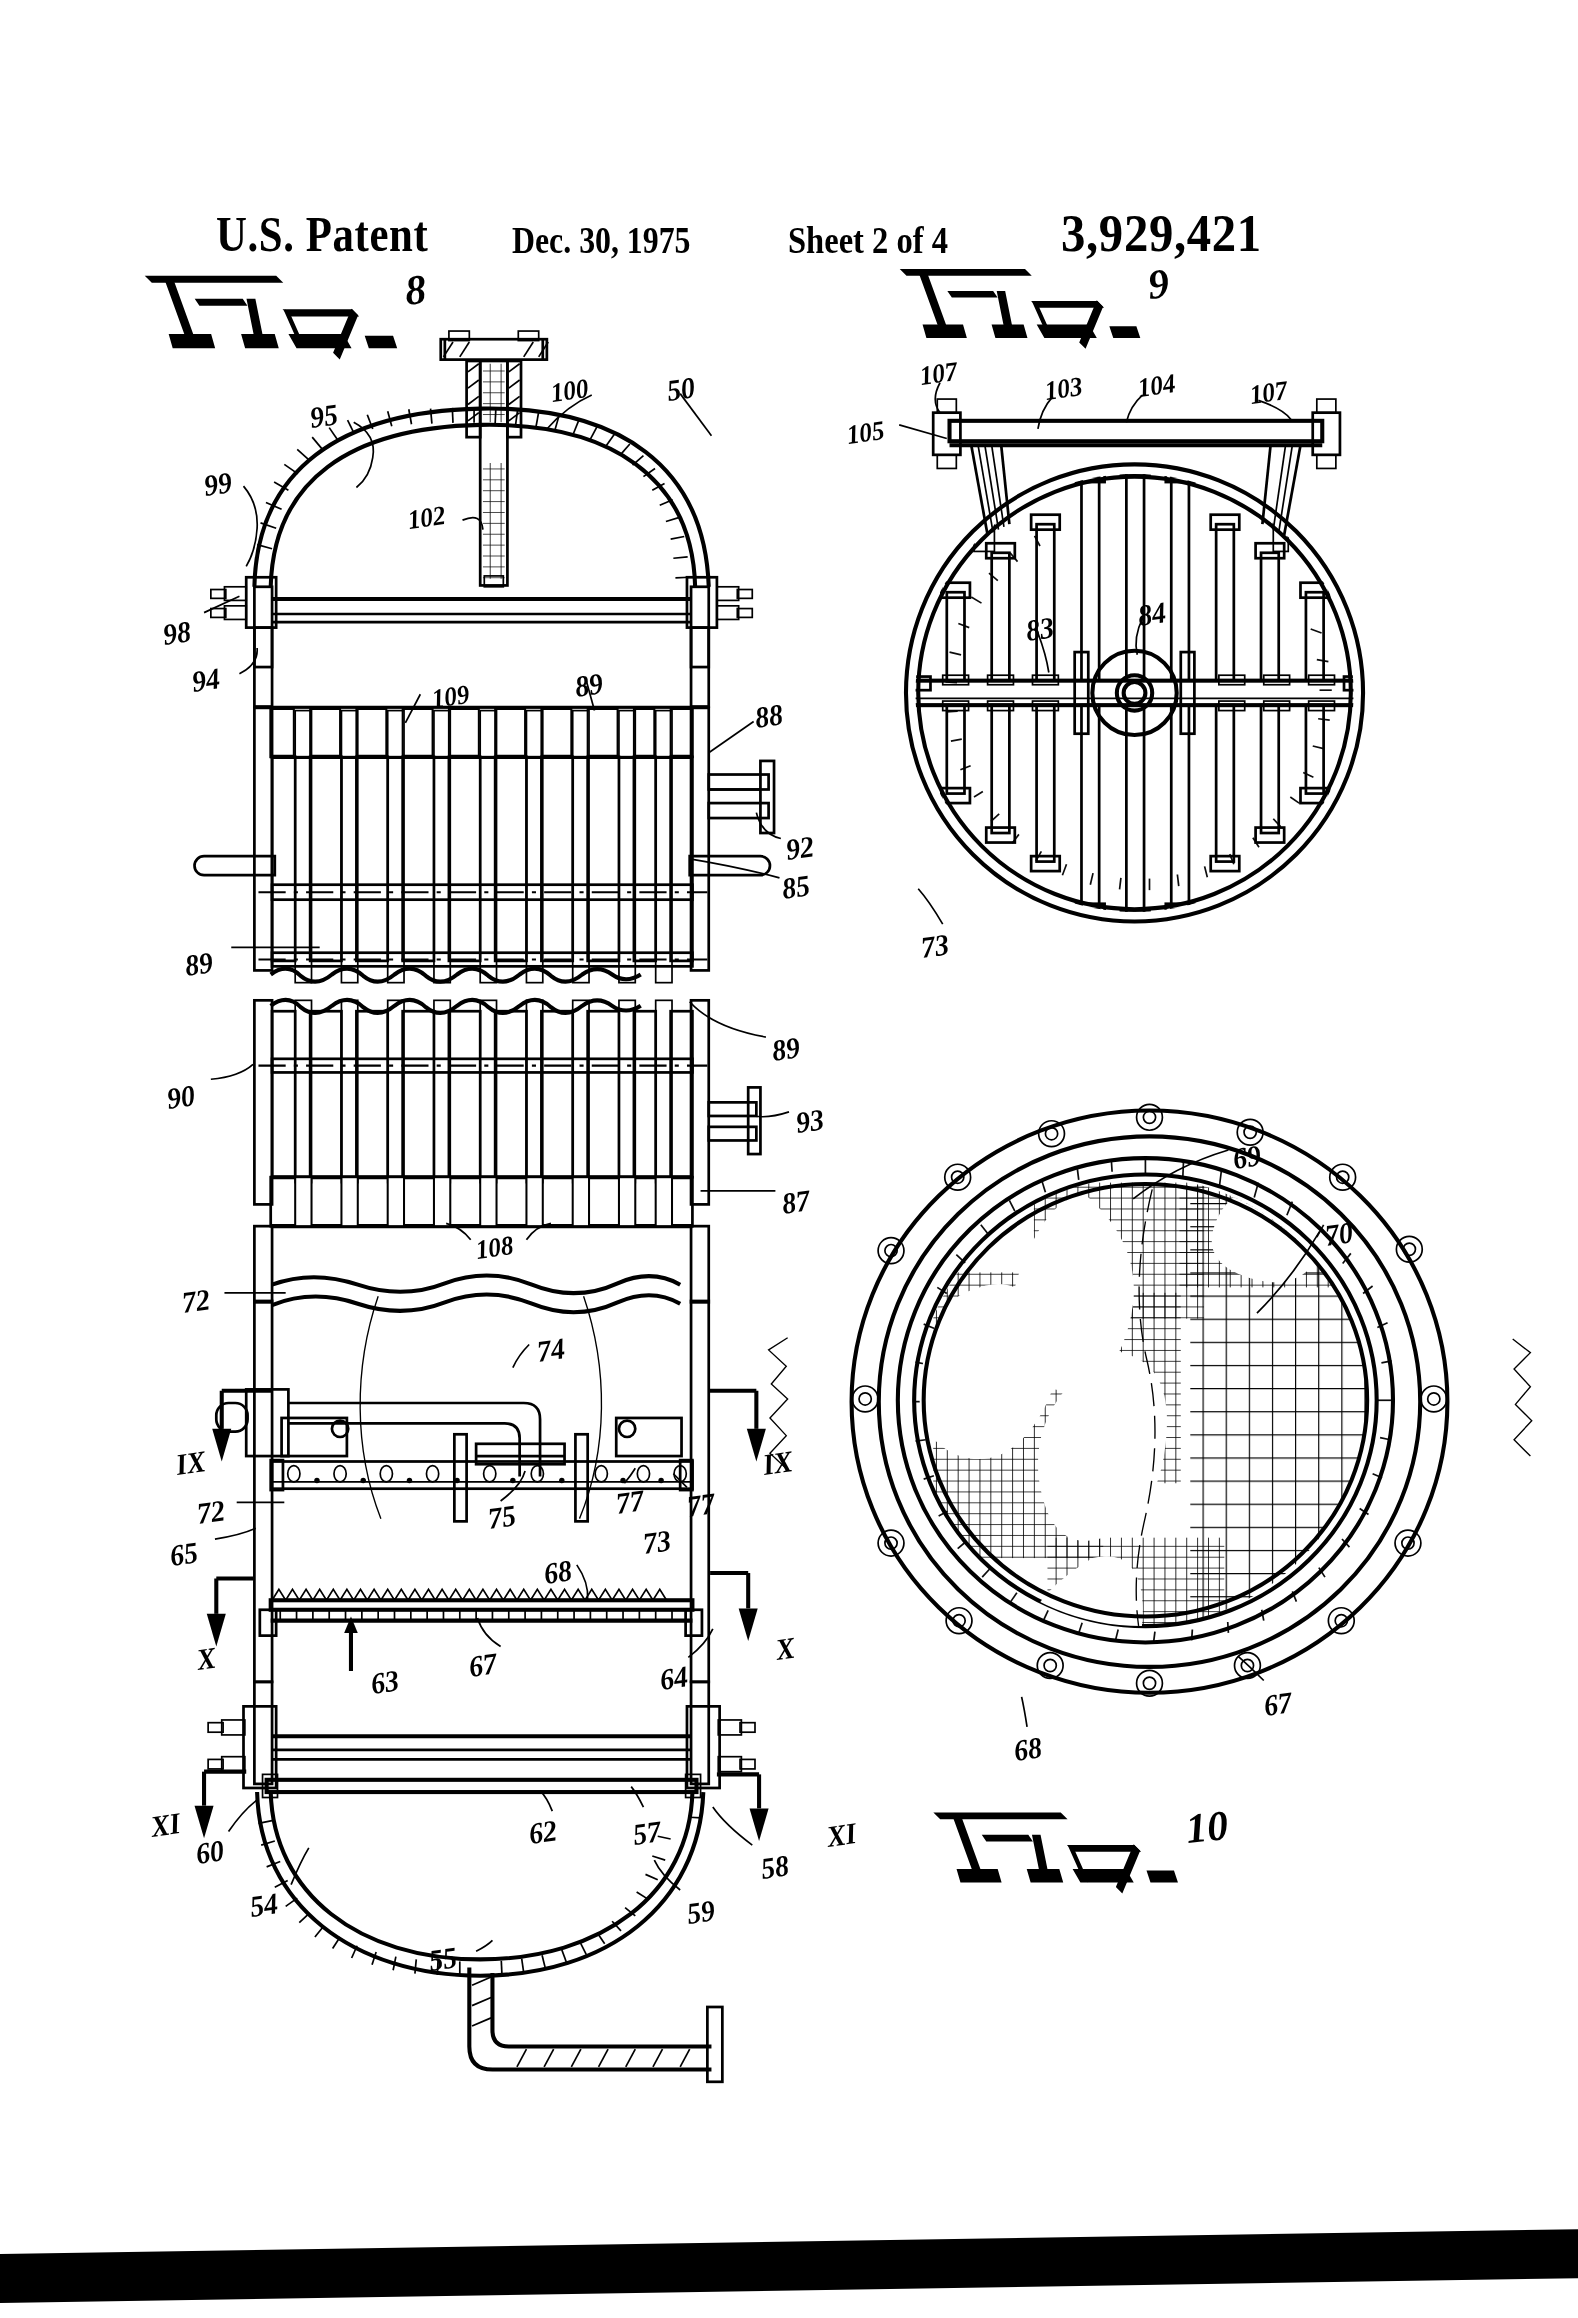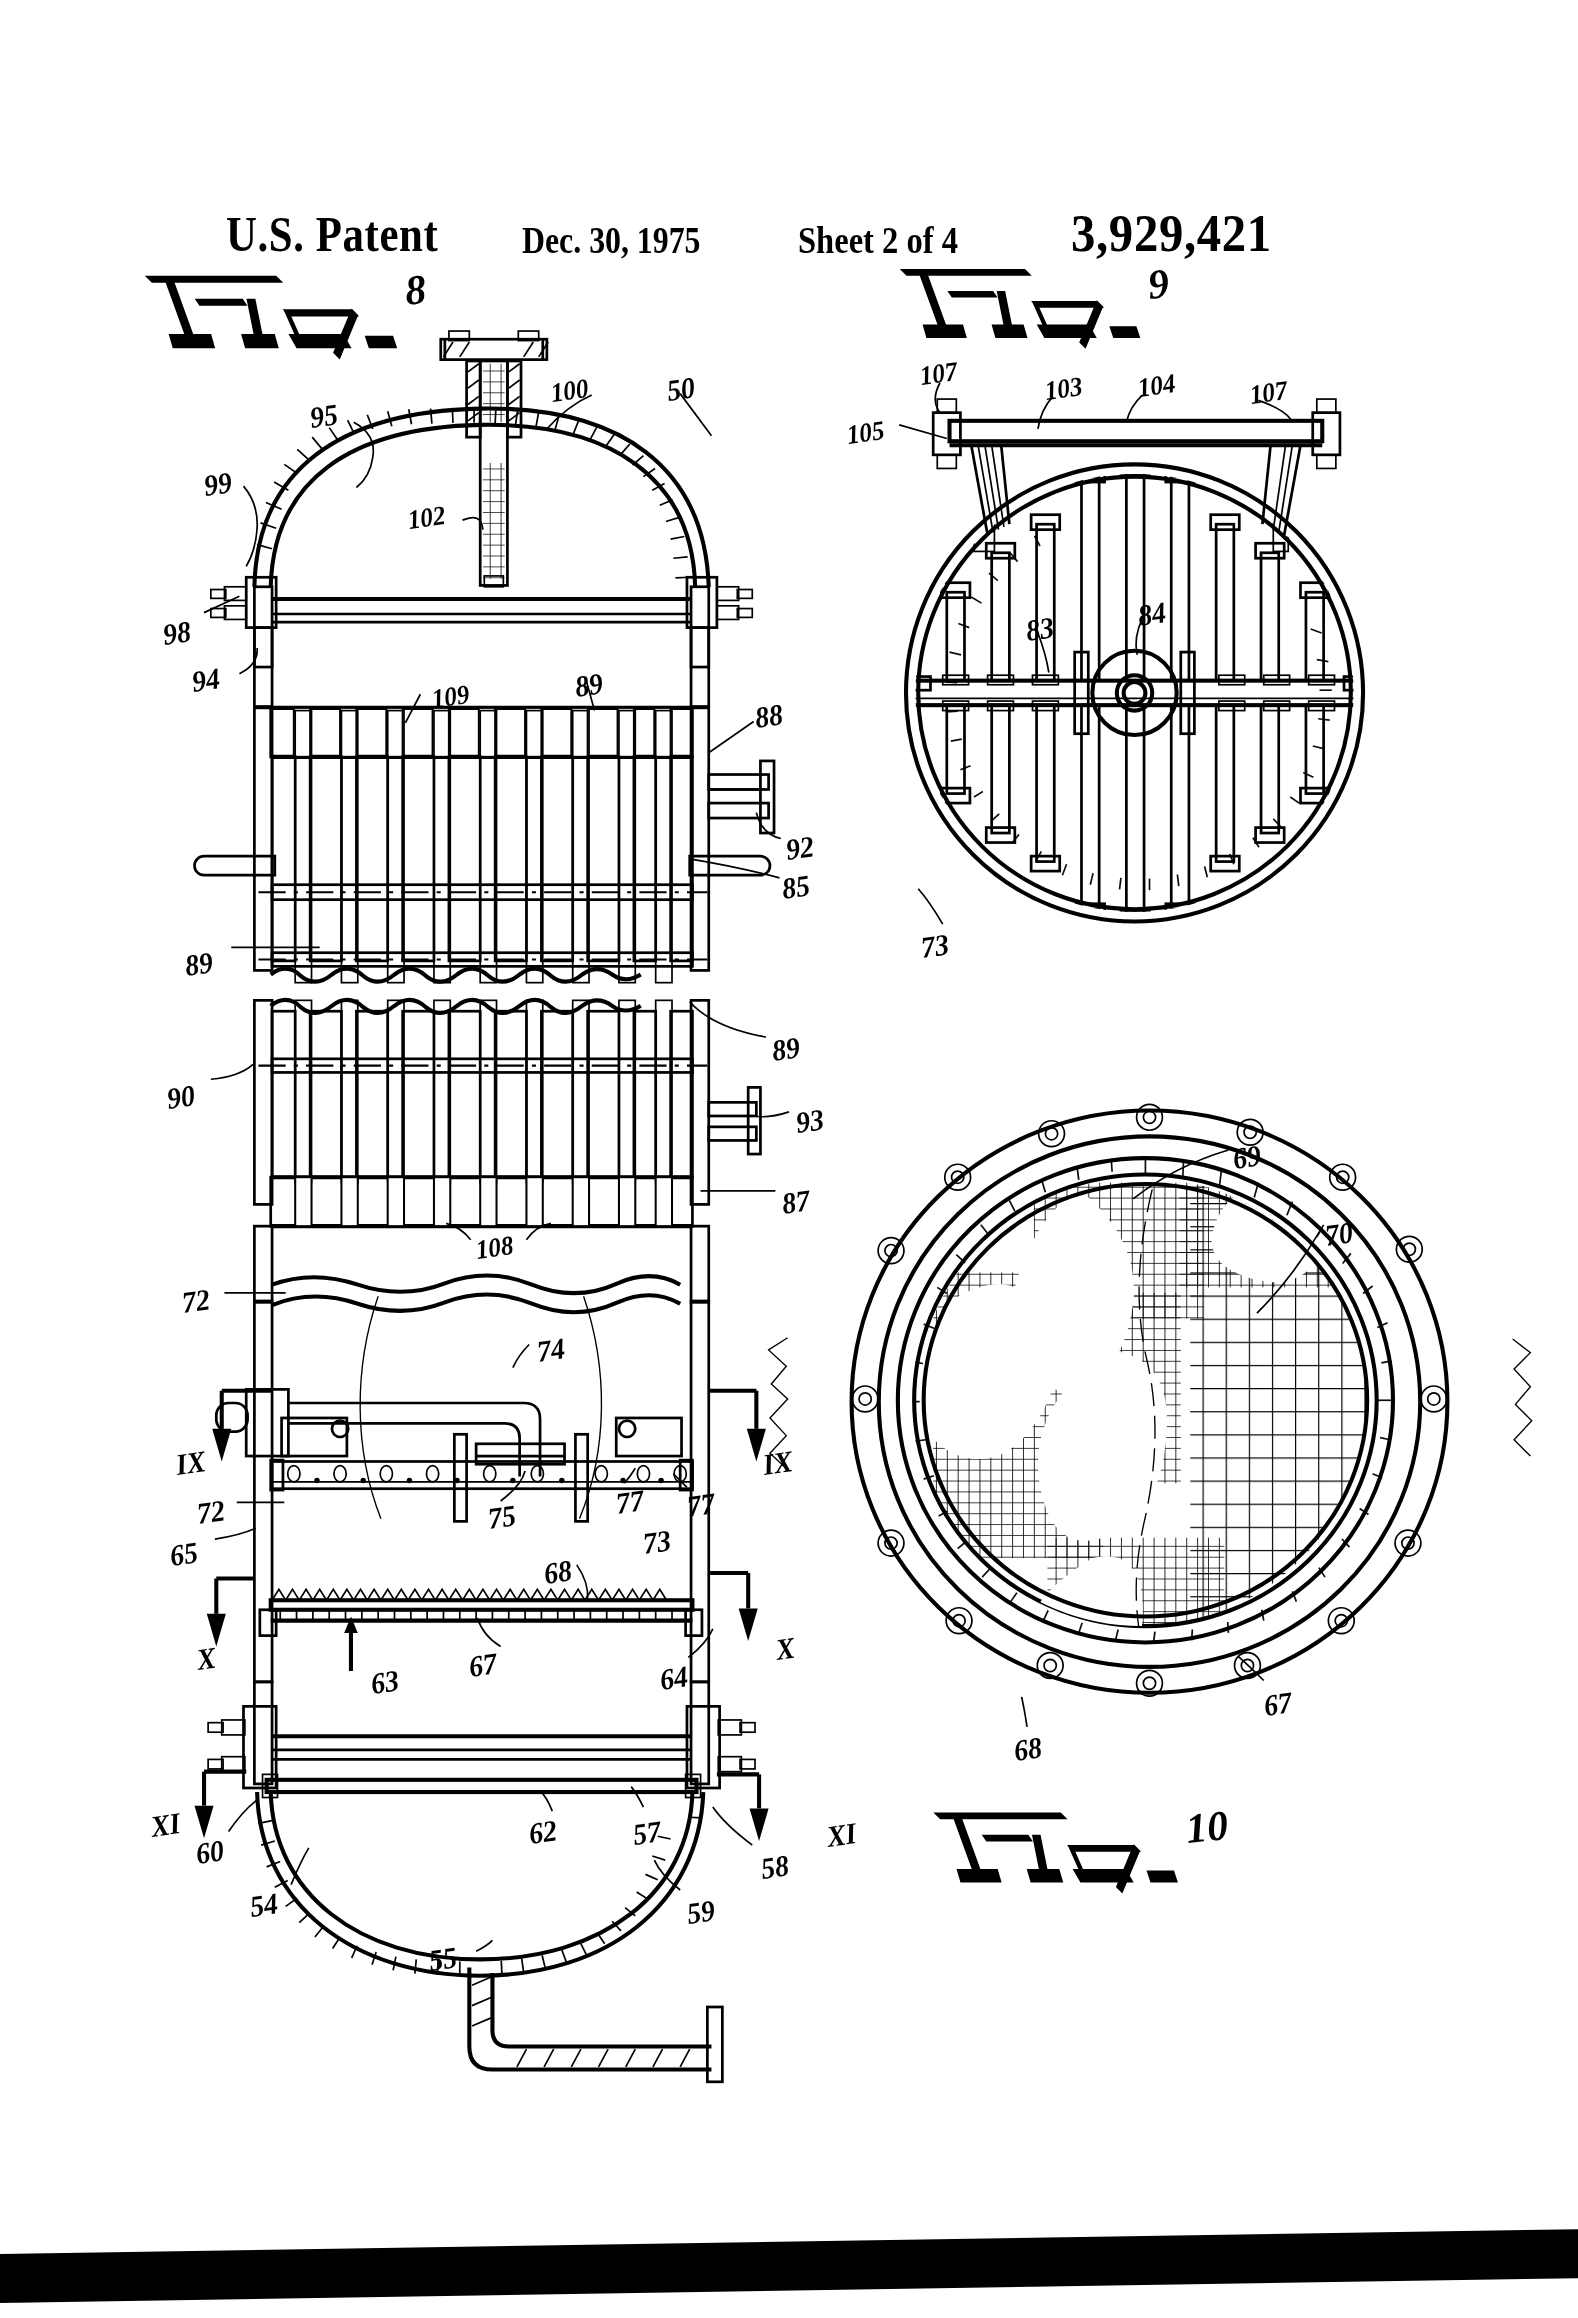--- a/index.html
+++ b/index.html
@@ -1,20 +1,20 @@
 <!DOCTYPE html>
 <html style="font-size:11px"><head>
 <meta charset="utf-8">
 <style>
   html,body{margin:0;padding:0;background:#fff;}
   body{width:1578px;height:2319px;position:relative;overflow:hidden;
        font-family:"Liberation Serif",serif;background:#fff;}
 
   
-  #sheet-header{position:absolute;left:10px;top:102px;width:1254px;height:82px;}
+  #sheet-header{position:absolute;left:0;top:102px;width:1254px;height:82px;}
   .hdr{position:absolute;white-space:nowrap;color:#000;font-family:"Liberation Serif",serif;}
   #hdr-uspatent{left:216px;top:103px;font-size:51px;font-weight:700;letter-spacing:0.7px;
      transform:scaleX(.84);transform-origin:left top;}
   #hdr-date{left:512px;top:117px;font-size:37px;font-weight:700;transform:scaleX(.86);transform-origin:left top;}
   #hdr-sheet{left:788px;top:117px;font-size:37px;font-weight:700;transform:scaleX(.88);transform-origin:left top;}
   #hdr-patno{left:1061px;top:101px;font-size:53px;font-weight:700;letter-spacing:0.7px;
      transform:scaleX(.92);transform-origin:left top;}
 
   
   #scan-bar{position:absolute;left:0;bottom:16.3px;width:1578px;height:49px;background:#000;

